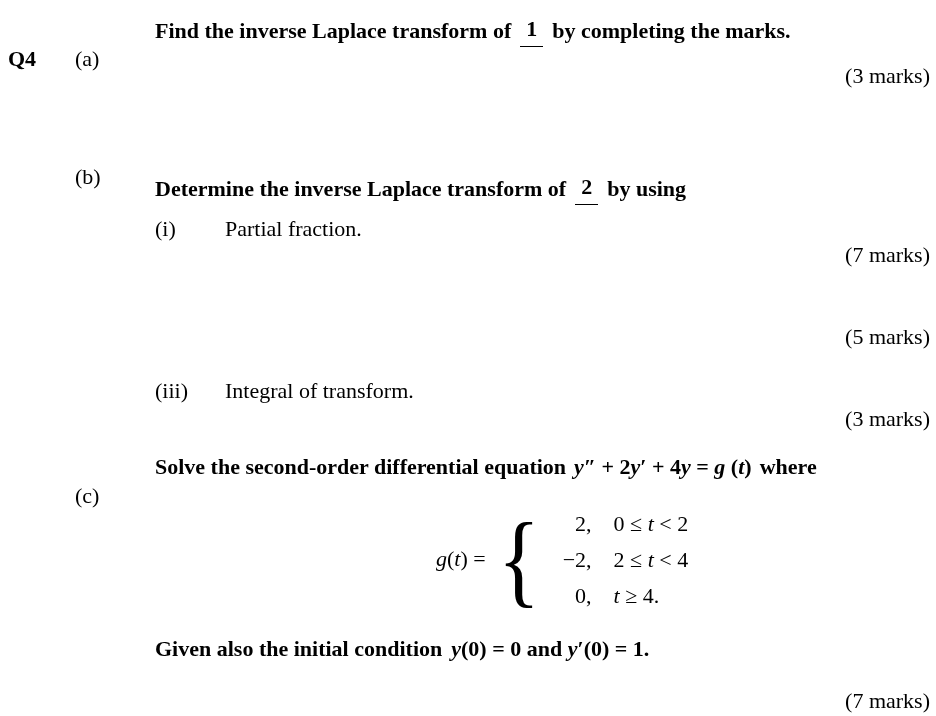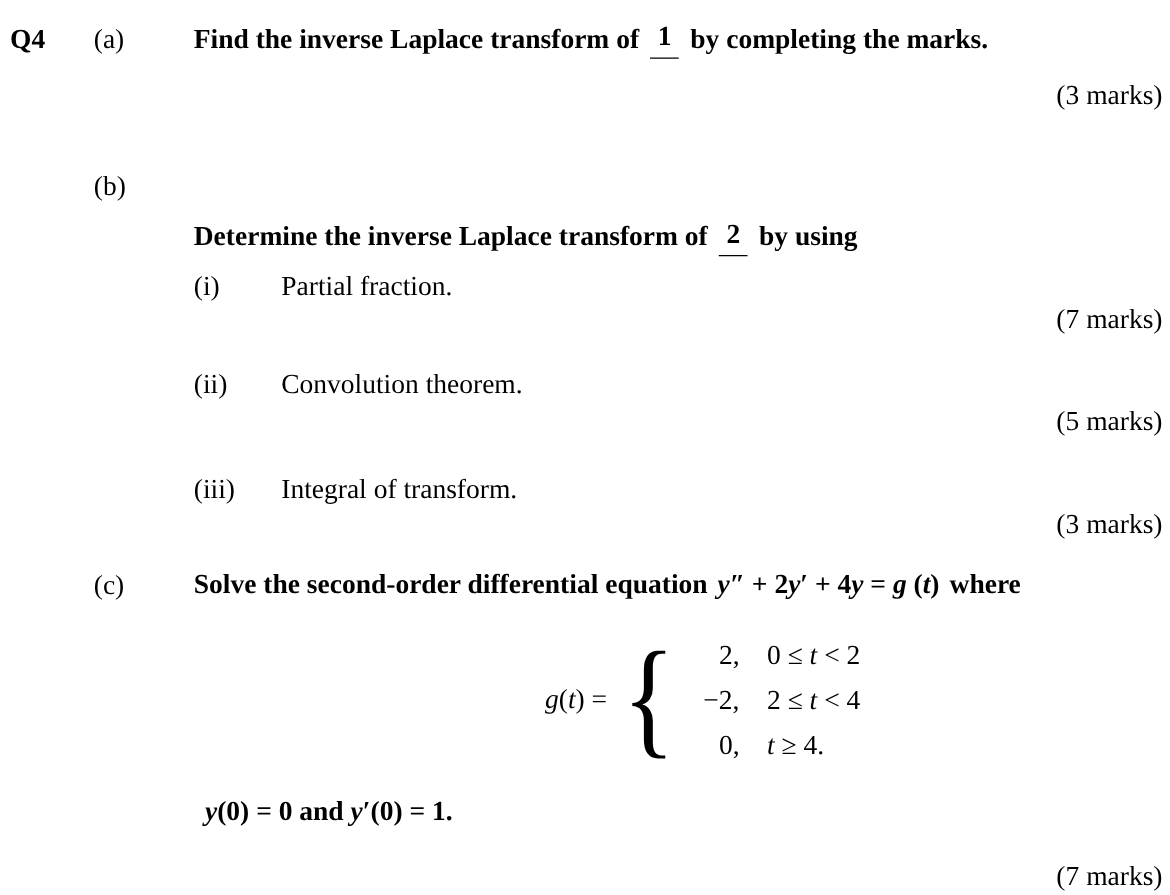--- a/index.html
+++ b/index.html
@@ -5,21 +5,21 @@
   html,body{margin:0;padding:0;background:#ffffff;}
   .page{
     position:relative;
     width:936px;height:716px;
     background:#ffffff;
     color:#000;
     font-family:"Liberation Serif", serif;
     font-size:22px;
     overflow:hidden;
   }
-  .abs{position:absolute;}
+  .abs{position:absolute;margin-top:28px;}
   .qnum{font-weight:bold;}
   .part-label{font-style:normal;}
   .content-row{
     position:absolute;
     display:flex;
     align-items:center;
     white-space:nowrap;
     font-weight:bold;
   }
   .frac{
@@ -112,24 +112,20 @@
     </span>
     <span>by using</span>
   </div>
 
   <div class="sub-item" style="top:216px;">
     <span class="sub-label">(i)</span>
     <span>Partial fraction.</span>
   </div>
   <div class="marks" style="top:242px;">(7 marks)</div>
 
-  <div class="sub-item" style="top:294px;">
-    <span class="sub-label">(ii)</span>
-    <span>Convolution theorem.</span>
-  </div>
   <div class="marks" style="top:324px;">(5 marks)</div>
 
   <div class="sub-item" style="top:378px;">
     <span class="sub-label">(iii)</span>
     <span>Integral of transform.</span>
   </div>
   <div class="marks" style="top:406px;">(3 marks)</div>
 
   <span class="abs part-label" style="left:75px;top:455px;">(c)</span>
   <div class="content-row" style="left:155px;top:449px;height:36px;">
@@ -151,17 +147,18 @@
         <span class="pw-cond math"><span>2 ≤ </span><span class="it">t</span><span> &lt; 4</span></span>
       </div>
       <div class="pw-row">
         <span class="pw-val math"><span>0,</span></span>
         <span class="pw-cond math"><span class="it">t</span><span> ≥ 4.</span></span>
       </div>
     </div>
   </div>
 
   <div class="content-row" style="left:155px;top:632px;height:34px;">
+    <span>Given also the initial condition</span>
     <span class="math" style="margin-left:9px;"><span class="it">y</span><span>(0) = 0 and </span><span class="it">y</span><span>′(0) = 1.</span></span>
   </div>
   <div class="marks" style="top:688px;">(7 marks)</div>
 
 </div>
 
 </body></html>

